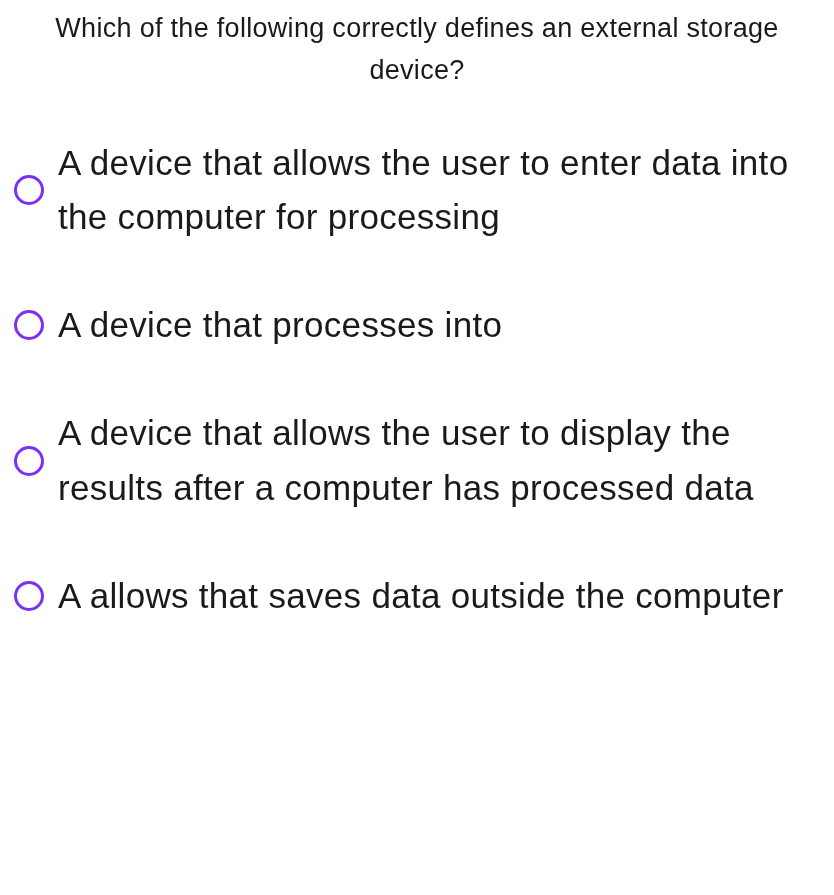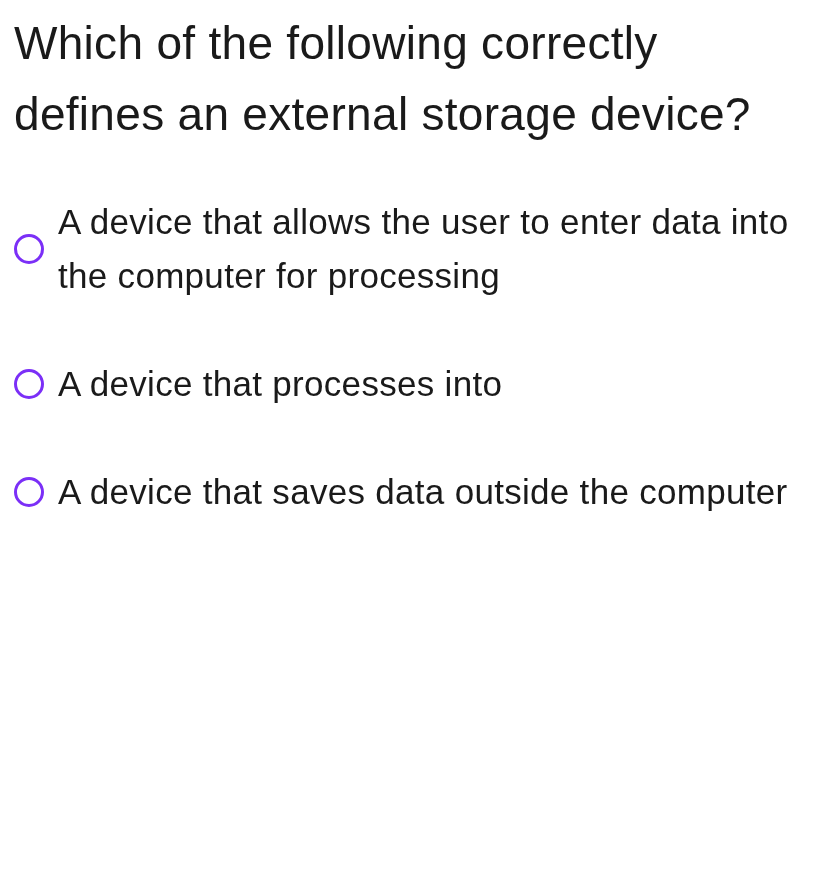--- a/index.html
+++ b/index.html
@@ -9,25 +9,26 @@
     }
     body {
       width: 834px;
       height: 895px;
       background: #ffffff;
       font-family: -apple-system, BlinkMacSystemFont, 'Segoe UI', sans-serif;
       padding: 8px 14px;
       color: #1a1a1a;
     }
     .question {
-      font-size: 46px;
+      font-size: 27px;
       line-height: 1.55;
       font-weight: 400;
       margin-bottom: 44px;
       letter-spacing: 0.3px;
+      text-align: center;
     }
     .options {
       display: flex;
       flex-direction: column;
       gap: 54px;
     }
     .option {
       display: flex;
       align-items: center;
       gap: 14px;
@@ -59,19 +60,23 @@
   <label class="option">
     <span class="radio"></span>
     <span class="option-text">A device that allows the user to enter data into the computer for processing</span>
   </label>
 
   <label class="option">
     <span class="radio"></span>
     <span class="option-text">A device that processes into</span>
   </label>
 
+  <label class="option">
+    <span class="radio"></span>
+    <span class="option-text">A device that allows the user to display the results after a computer has processed data</span>
+  </label>
 
   <label class="option">
     <span class="radio"></span>
-    <span class="option-text">A device that saves data outside the computer</span>
+    <span class="option-text">A allows that saves data outside the computer</span>
   </label>
 
 </div>
 
 </body></html>

